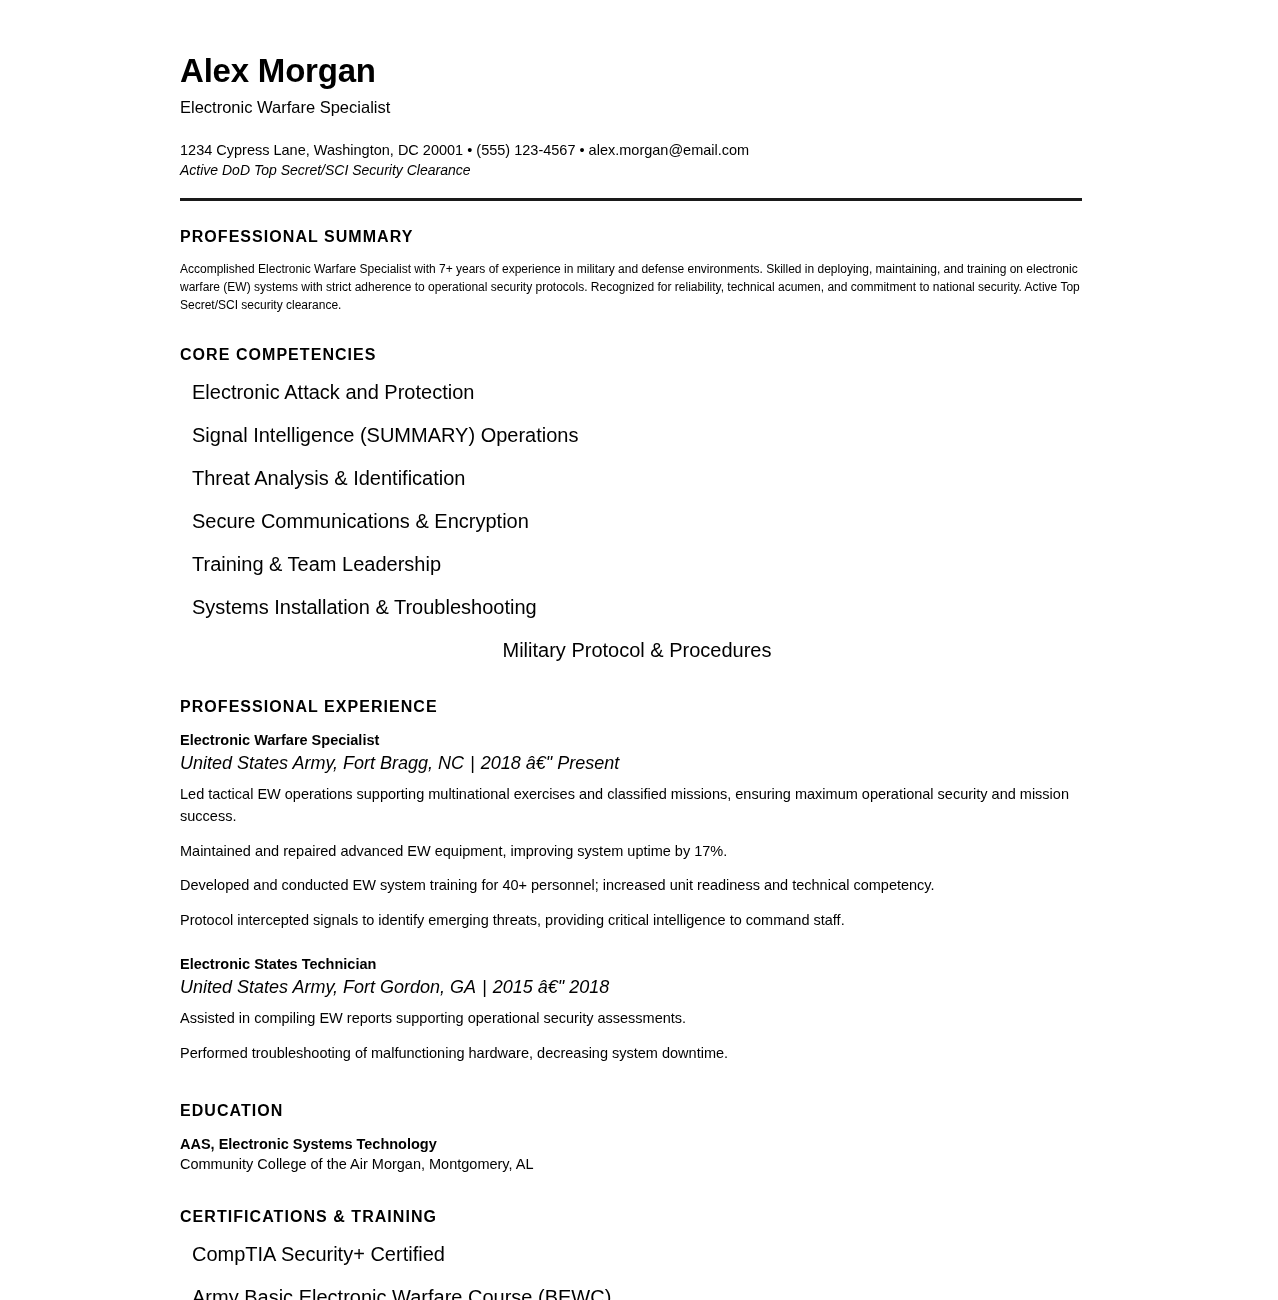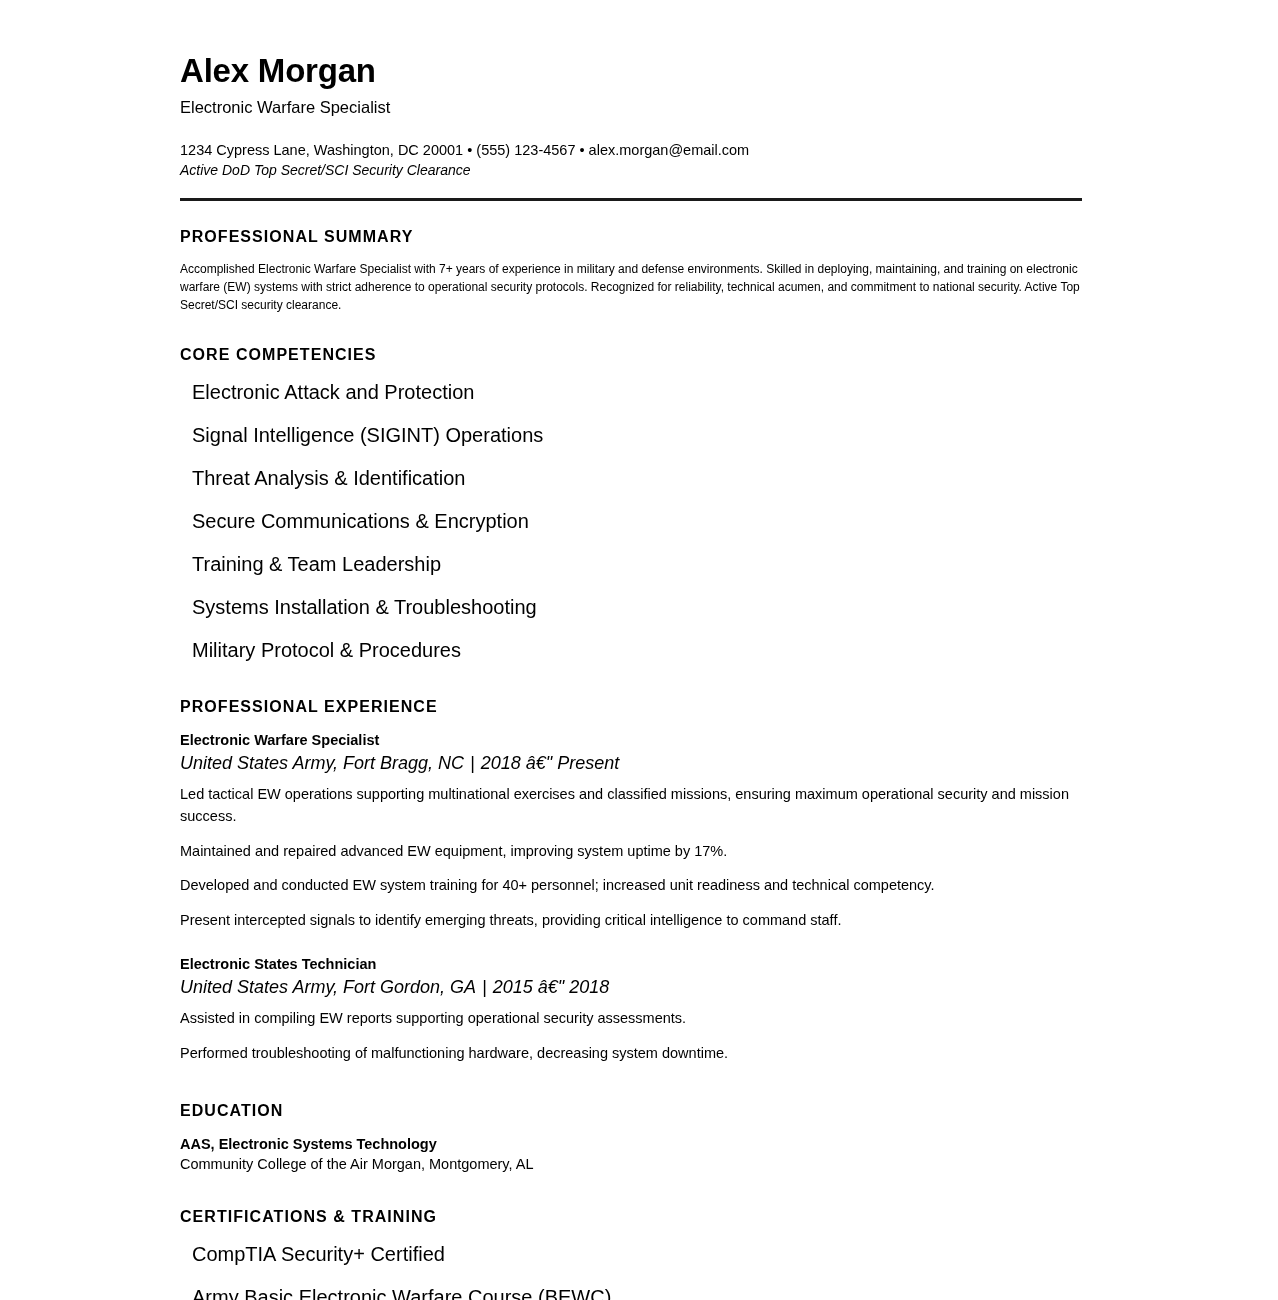--- a/index.html
+++ b/index.html
@@ -92,20 +92,21 @@
     margin: 0;
     padding: 0;
   }
   .plain-list li {
     font-size: 20px;
     line-height: 1.45;
     margin: 0 0 14px 12px;
   }
   .plain-list li:last-child {
     margin-bottom: 0;
+    text-align: center;
   }
 
   
   .job {
     margin-bottom: 22px;
   }
   .job:last-child {
     margin-bottom: 0;
   }
   .job-role {
@@ -176,42 +177,42 @@
 
     <div class="section section-summary">
       <h2 class="section-heading">PROFESSIONAL SUMMARY</h2>
       <p class="summary-text">Accomplished Electronic Warfare Specialist with 7+ years of experience in military and defense environments. Skilled in deploying, maintaining, and training on electronic warfare (EW) systems with strict adherence to operational security protocols. Recognized for reliability, technical acumen, and commitment to national security. Active Top Secret/SCI security clearance.</p>
     </div>
 
     <div class="section section-competencies">
       <h2 class="section-heading">CORE COMPETENCIES</h2>
       <ul class="plain-list">
         <li>Electronic Attack and Protection</li>
-        <li>Signal Intelligence (SIGINT) Operations</li>
+        <li>Signal Intelligence (SUMMARY) Operations</li>
         <li>Threat Analysis &amp; Identification</li>
         <li>Secure Communications &amp; Encryption</li>
         <li>Training &amp; Team Leadership</li>
         <li>Systems Installation &amp; Troubleshooting</li>
         <li>Military Protocol &amp; Procedures</li>
       </ul>
     </div>
 
     <div class="section section-experience">
       <h2 class="section-heading">PROFESSIONAL EXPERIENCE</h2>
 
       <div class="job">
         <div class="job-role">Electronic Warfare Specialist</div>
         <div class="job-meta">
           <span>United States Army, Fort Bragg, NC</span><span class="sep">|</span><span>2018 â€" Present</span>
         </div>
         <ul class="job-bullets">
           <li>Led tactical EW operations supporting multinational exercises and classified missions, ensuring maximum operational security and mission success.</li>
           <li>Maintained and repaired advanced EW equipment, improving system uptime by 17%.</li>
           <li>Developed and conducted EW system training for 40+ personnel; increased unit readiness and technical competency.</li>
-          <li>Present intercepted signals to identify emerging threats, providing critical intelligence to command staff.</li>
+          <li>Protocol intercepted signals to identify emerging threats, providing critical intelligence to command staff.</li>
         </ul>
       </div>
 
       <div class="job">
         <div class="job-role">Electronic States Technician</div>
         <div class="job-meta">
           <span>United States Army, Fort Gordon, GA</span><span class="sep">|</span><span>2015 â€" 2018</span>
         </div>
         <ul class="job-bullets">
           <li>Assisted in compiling EW reports supporting operational security assessments.</li>

